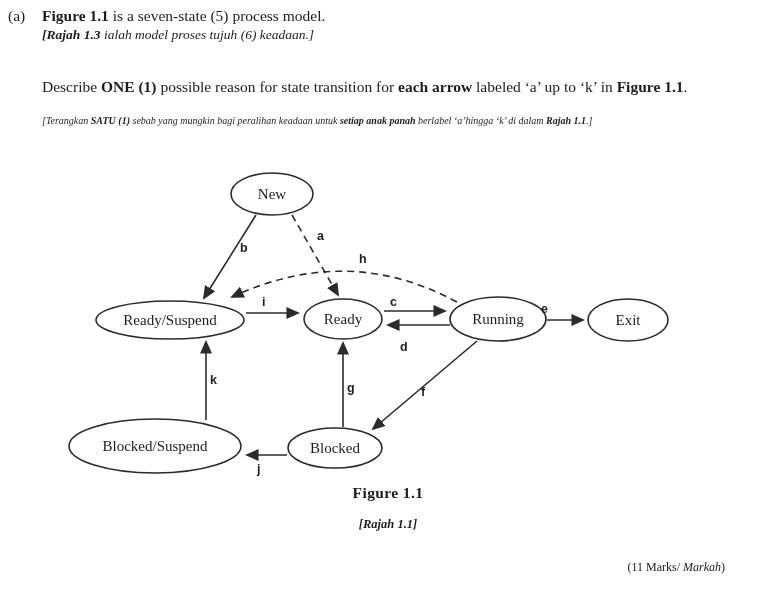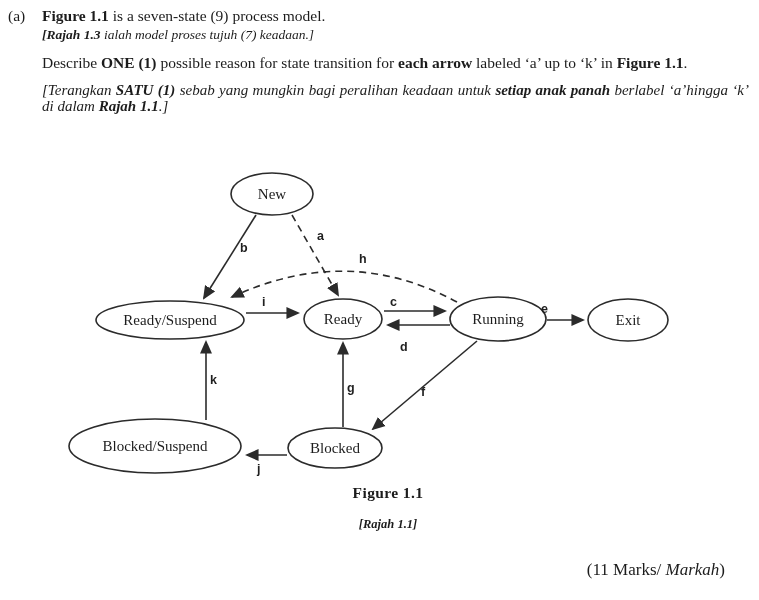--- a/index.html
+++ b/index.html
@@ -17,57 +17,57 @@
   }
   .part-label{
     width:28px;flex:0 0 28px;
     font-size:15.5px;line-height:19px;
   }
   .q-content{flex:1;margin-left:6px;}
   .line-en{font-size:15.5px;line-height:19px;}
   .line-my{font-size:13.5px;line-height:16px;font-style:italic;margin-top:2px;}
   .para-en{
     font-size:15.5px;line-height:20px;
-    margin-top:10px;text-align:justify;
+    margin-top:34px;text-align:justify;
   }
   .para-my{
-    font-size:15px;line-height:16px;font-style:italic;
-    margin-top:9px;text-align:justify;
+    font-size:10px;line-height:16px;font-style:italic;
+    margin-top:16px;text-align:justify;
   }
   .b{font-weight:bold;}
   .diagram-svg{position:absolute;left:0;top:0;width:759px;height:600px;}
   .node-label{
     font-family:"Liberation Serif", serif;
     font-size:15px;fill:#1c1c1c;
   }
   .edge-label{
     font-family:"Liberation Sans", sans-serif;
     font-size:12.5px;font-weight:bold;fill:#1f1f1f;
   }
   .fig-caption{
     position:absolute;left:298px;top:484px;width:180px;
     text-align:center;
   }
   .fig-caption .title{font-size:15.5px;font-weight:bold;letter-spacing:.4px;}
   .fig-caption .subtitle{font-size:12.5px;font-weight:bold;font-style:italic;margin-top:15px;}
   .marks-line{
     position:absolute;top:560px;right:34px;
-    font-size:17px;
+    font-size:12px;
   }
 </style>
 </head>
 <body>
 
 <div class="page">
 
   <div class="question-block">
     <div class="part-label">(a)</div>
     <div class="q-content">
-      <div class="line-en"><span class="b">Figure 1.1</span><span> is a seven-state (9) process model.</span></div>
-      <div class="line-my"><span class="b">[Rajah 1.3</span><span> ialah model proses tujuh (7) keadaan.]</span></div>
+      <div class="line-en"><span class="b">Figure 1.1</span><span> is a seven-state (5) process model.</span></div>
+      <div class="line-my"><span class="b">[Rajah 1.3</span><span> ialah model proses tujuh (6) keadaan.]</span></div>
 
       <div class="para-en"><span>Describe </span><span class="b">ONE (1)</span><span> possible reason for state transition for </span><span class="b">each arrow</span><span> labeled ‘a’ up to ‘k’ in </span><span class="b">Figure 1.1</span><span>.</span></div>
 
       <div class="para-my"><span>[Terangkan </span><span class="b">SATU (1)</span><span> sebab yang mungkin bagi peralihan keadaan untuk </span><span class="b">setiap anak panah</span><span> berlabel ‘a’hingga ‘k’ di dalam </span><span class="b">Rajah 1.1</span><span>.]</span></div>
     </div>
   </div>
 
   <svg class="diagram-svg" viewBox="0 0 759 600">
     <defs>
       <marker id="arrow" viewBox="0 0 10 10" refX="8.5" refY="5" markerWidth="8.5" markerHeight="8.5" orient="auto-start-reverse">

